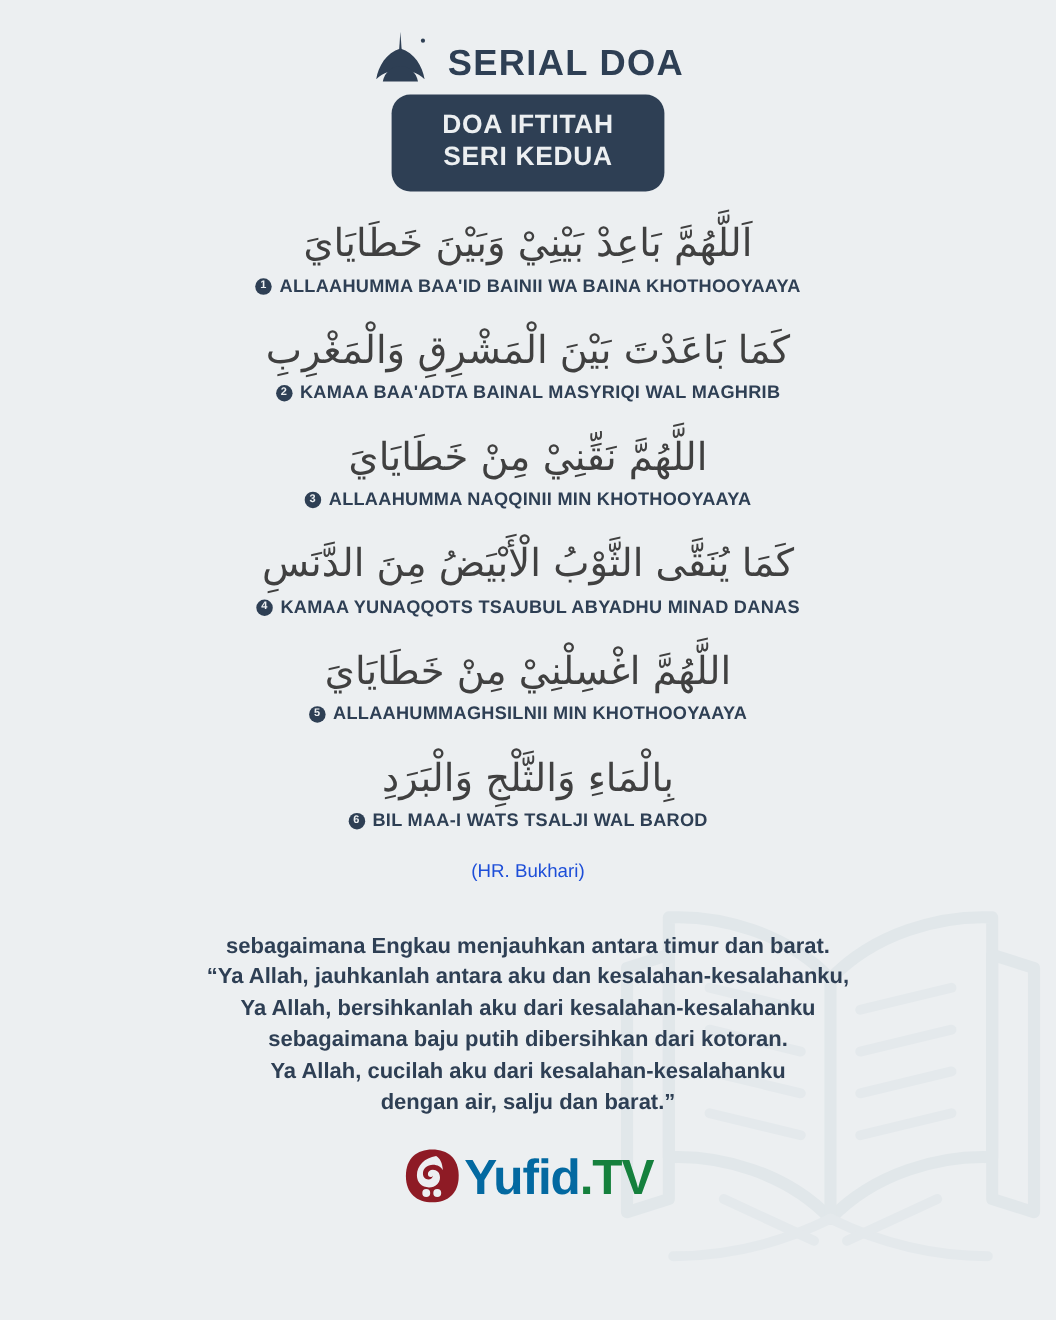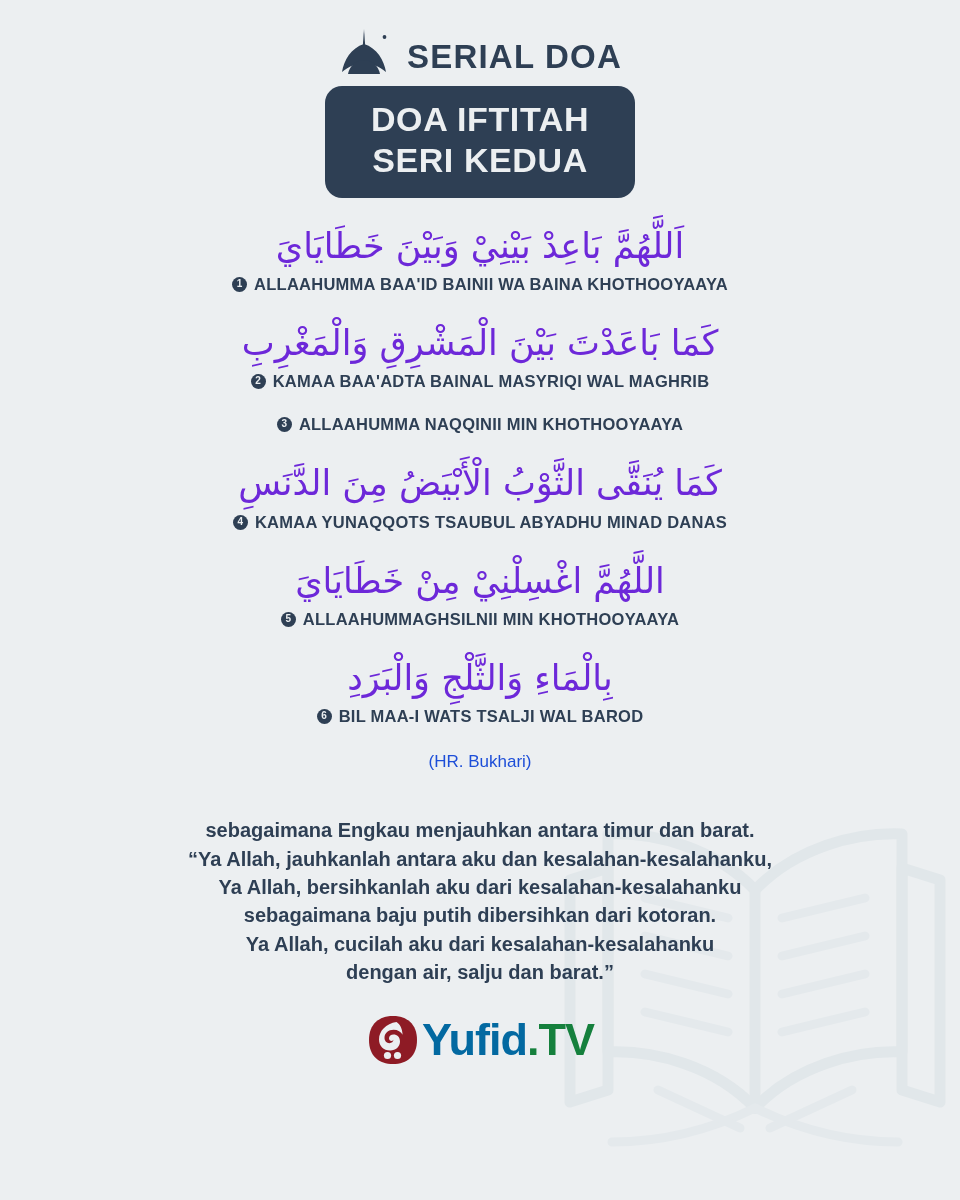--- a/index.html
+++ b/index.html
@@ -65,21 +65,21 @@
   
   .title-badge {
     margin-top: 4px;
     background: #2e3f54;
     border-radius: 17px;
     padding: 13px 46px 16px 46px;
     text-align: center;
     color: #eceff1;
   }
   .title-line {
-    font-size: 34px;
+    font-size: 24px;
     font-weight: bold;
     letter-spacing: 0.6px;
     line-height: 1.22;
   }
 
   
   .verses {
     margin-top: 21px;
     width: 100%;
     display: flex;
@@ -89,21 +89,21 @@
   .verse {
     width: 100%;
     text-align: center;
     margin-bottom: 22px;
   }
   .arabic {
     direction: rtl;
     font-family: "DejaVu Sans", "Liberation Serif", serif;
     font-size: 35px;
     line-height: 1.55;
-    color: #6d28d9;
+    color: #404040;
     padding: 0 100px;
   }
   .translit {
     margin-top: 2px;
     font-size: 16.5px;
     font-weight: bold;
     letter-spacing: 0.25px;
     color: #2e3f54;
     display: flex;
     align-items: center;
@@ -233,20 +233,21 @@
 
     <div class="verse">
       <div class="arabic">كَمَا بَاعَدْتَ بَيْنَ الْمَشْرِقِ وَالْمَغْرِبِ</div>
       <div class="translit">
         <span class="num-badge">2</span>
         <span>KAMAA BAA'ADTA BAINAL MASYRIQI WAL MAGHRIB</span>
       </div>
     </div>
 
     <div class="verse">
+      <div class="arabic">اللَّهُمَّ نَقِّنِيْ مِنْ خَطَايَايَ</div>
       <div class="translit">
         <span class="num-badge">3</span>
         <span>ALLAAHUMMA NAQQINII MIN KHOTHOOYAAYA</span>
       </div>
     </div>
 
     <div class="verse">
       <div class="arabic">كَمَا يُنَقَّى الثَّوْبُ الْأَبْيَضُ مِنَ الدَّنَسِ</div>
       <div class="translit">
         <span class="num-badge">4</span>

